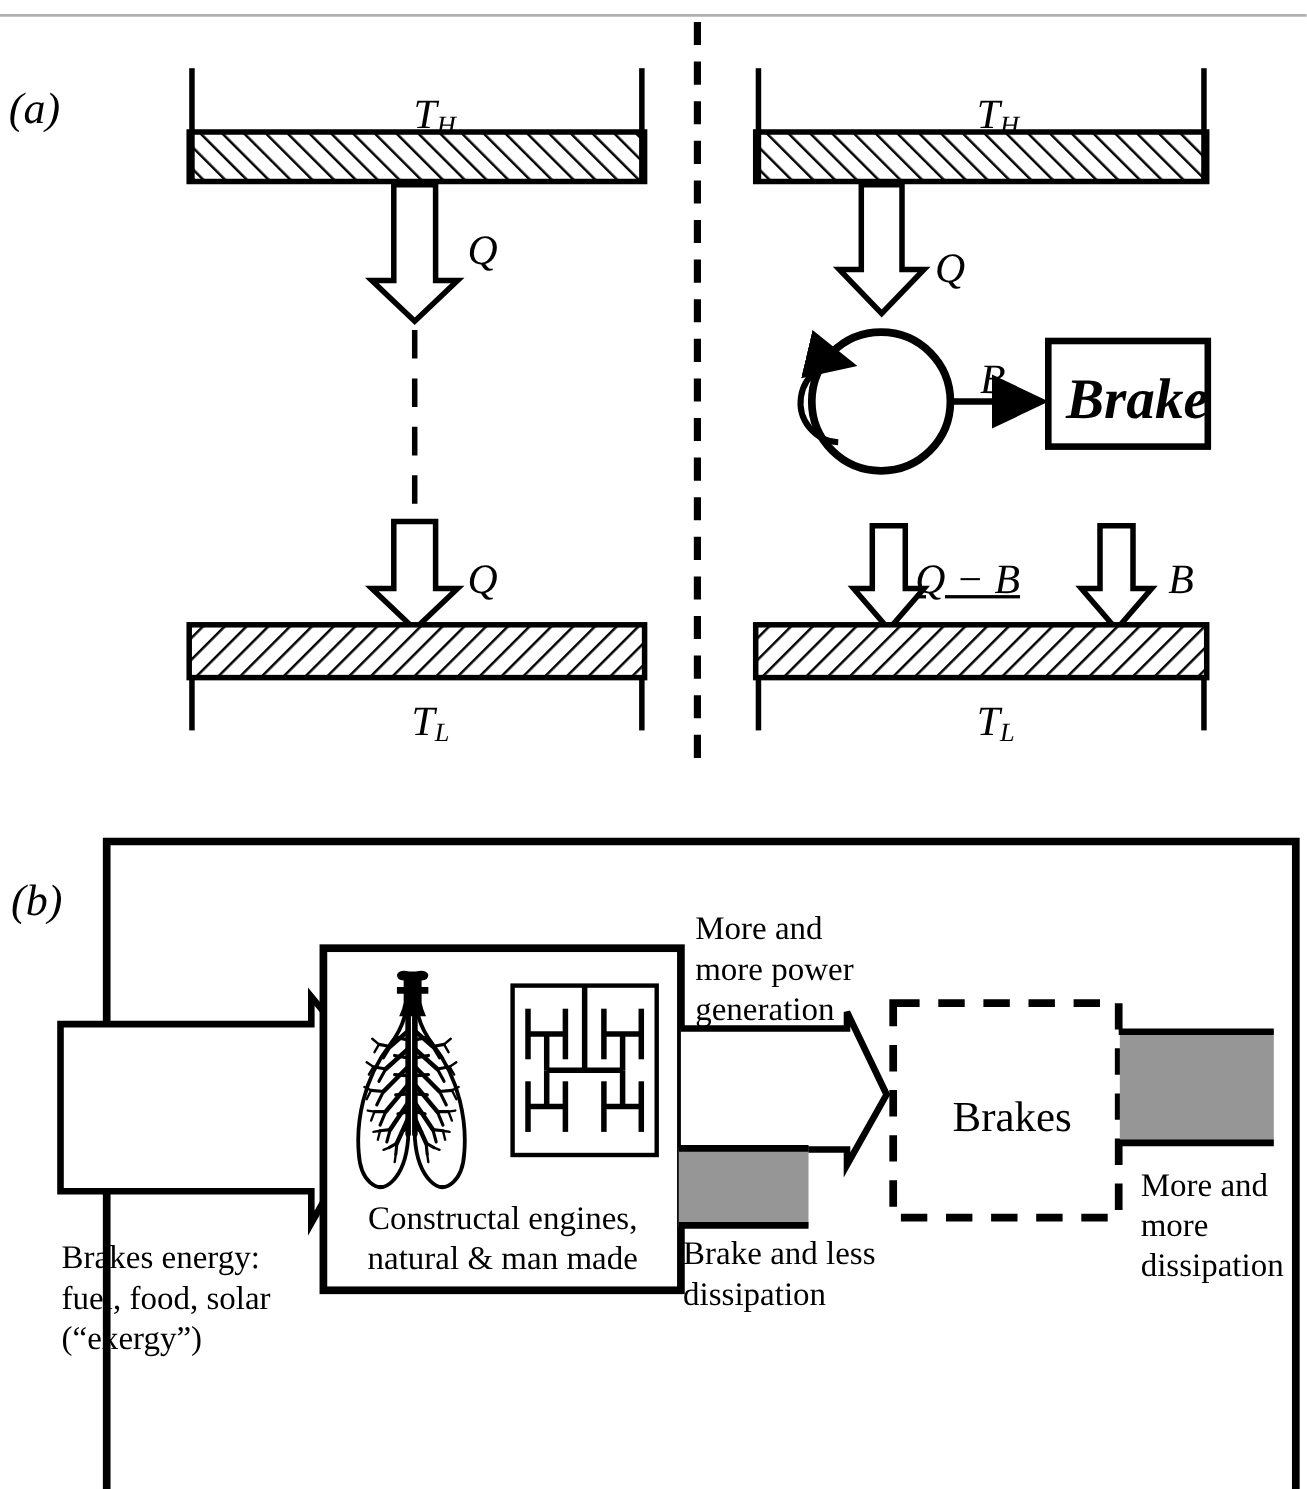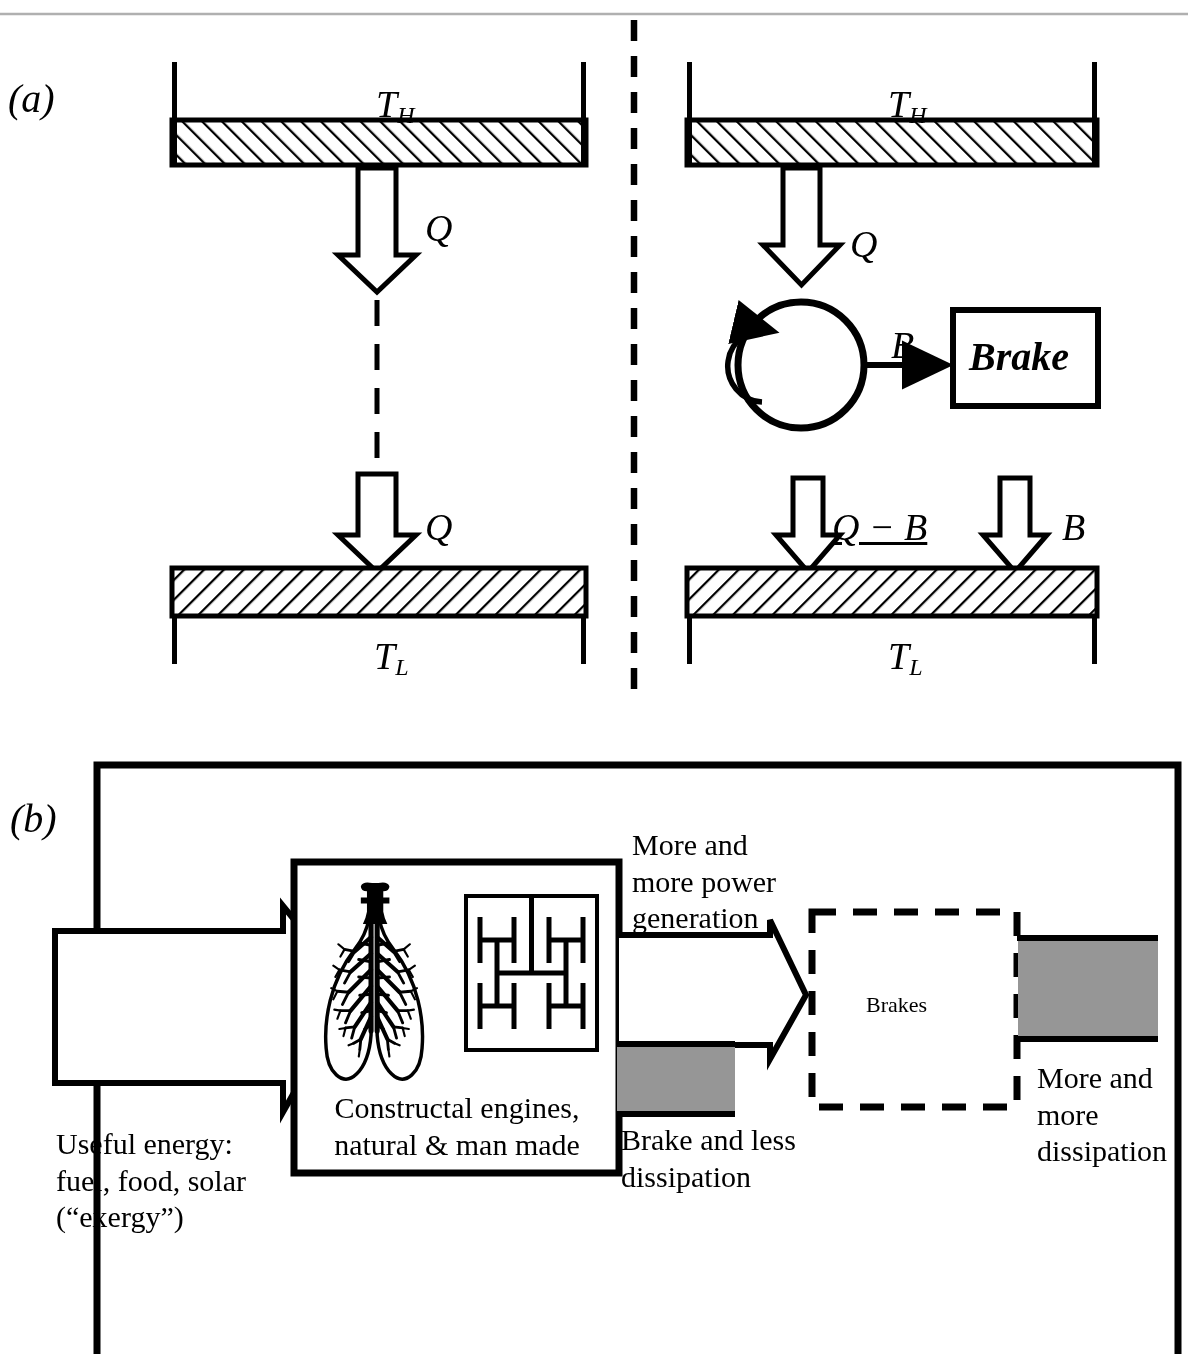--- a/index.html
+++ b/index.html
@@ -4,23 +4,23 @@
 <style>
   html,body{margin:0;padding:0;background:#ffffff;}
   body{width:1188px;height:1354px;position:relative;overflow:hidden;
        font-family:"Liberation Serif",serif;color:#000;}
   .stage{position:absolute;left:0;top:0;width:1188px;height:1354px;}
   svg{position:absolute;left:0;top:0;}
   .lbl{position:absolute;white-space:pre;line-height:1.18;}
   .panel-tag{font-size:40px;font-style:italic;}
   .sym{font-size:38px;font-style:italic;}
   .symsub{font-size:24px;font-style:italic;vertical-align:-6px;}
-  .brake-word{font-size:40px;font-style:italic;font-weight:700;}
+  .brake-word{font-size:52px;font-style:italic;font-weight:700;}
   .btxt{font-size:30px;font-weight:400;line-height:1.22;}
-  .btxt-reg{font-size:22px;line-height:1.22;}
+  .btxt-reg{font-size:39px;line-height:1.22;}
 </style>
 </head>
 <body>
 
 <div class="stage">
 
   <svg width="1188" height="1354" viewBox="0 0 1188 1354">
     <defs>
 
       <pattern id="hatchUp" width="14" height="14" patternUnits="userSpaceOnUse" patternTransform="rotate(-45)">
@@ -248,21 +248,21 @@
   <div class="lbl brake-word" style="left:969px;top:333px;">Brake</div>
 
   <div class="lbl sym" style="left:832px;top:505px;text-decoration:underline;">Q − B</div>
 
   <div class="lbl sym" style="left:1062px;top:505px;">B</div>
 
   <div class="lbl" style="left:872px;top:615px;">
     <span class="sym">T</span><span class="symsub">L</span>
   </div>
 
-  <div class="lbl btxt" style="left:56px;top:1126px;">Useful energy:
+  <div class="lbl btxt" style="left:56px;top:1126px;">Brakes energy:
 fuel, food, solar
 (“exergy”)</div>
 
   <div class="lbl btxt" style="left:330px;top:1066px;text-align:center;width:254px;margin-top:24px;">Constructal engines,
 natural &amp; man made</div>
 
 
   <div class="lbl btxt" style="left:632px;top:827px;">More and
 more power
 generation</div>

